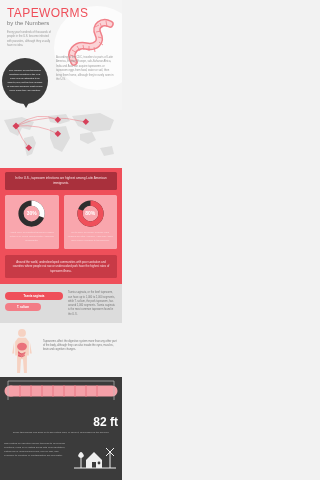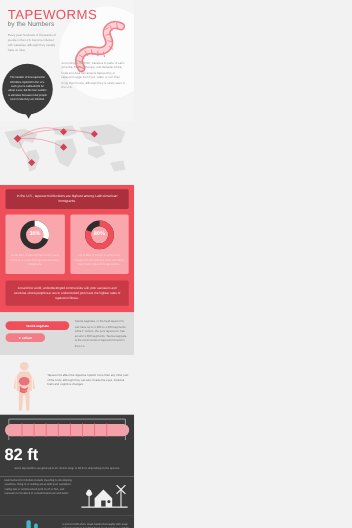--- a/index.html
+++ b/index.html
@@ -95,22 +95,22 @@
 
   
   .body-sec { background:#f2f2f2; padding:5px 5px 0; display:flex; gap:4px; position:relative; height:54px; }
   .body-fig { width:34px; position:relative; }
   .body-txt { flex:1; color:#7a7a7a; font-size:2.6px; line-height:1.65; padding-top:12px; }
 
   
   .ruler-sec { background:#3b3b3b; padding:3px 4px 5px; position:relative; }
   .ruler-worm { position:relative; height:20px; }
   .big-stat {
-    text-align:left; color:#ffffff; font-size:15px; font-weight:bold;
-    line-height:1.1; margin-top:1px;
+    text-align:right; color:#ffffff; font-size:12px; font-weight:bold;
+    line-height:1.1; margin-top:12px;
   }
   .ruler-note { color:#b4b4b4; font-size:2.5px; line-height:1.6; text-align:center; padding:2px 6px 0; }
 
   
   .prev-sec { background:#3b3b3b; padding:2px 4px 4px; display:flex; gap:4px; }
   .prev-txt { flex:1; color:#b4b4b4; font-size:2.5px; line-height:1.6; }
   .prev-icon { width:46px; }
 
   .wash-sec { background:#3b3b3b; padding:2px 4px 6px; display:flex; gap:4px; }
   .wash-icon { width:48px; }

